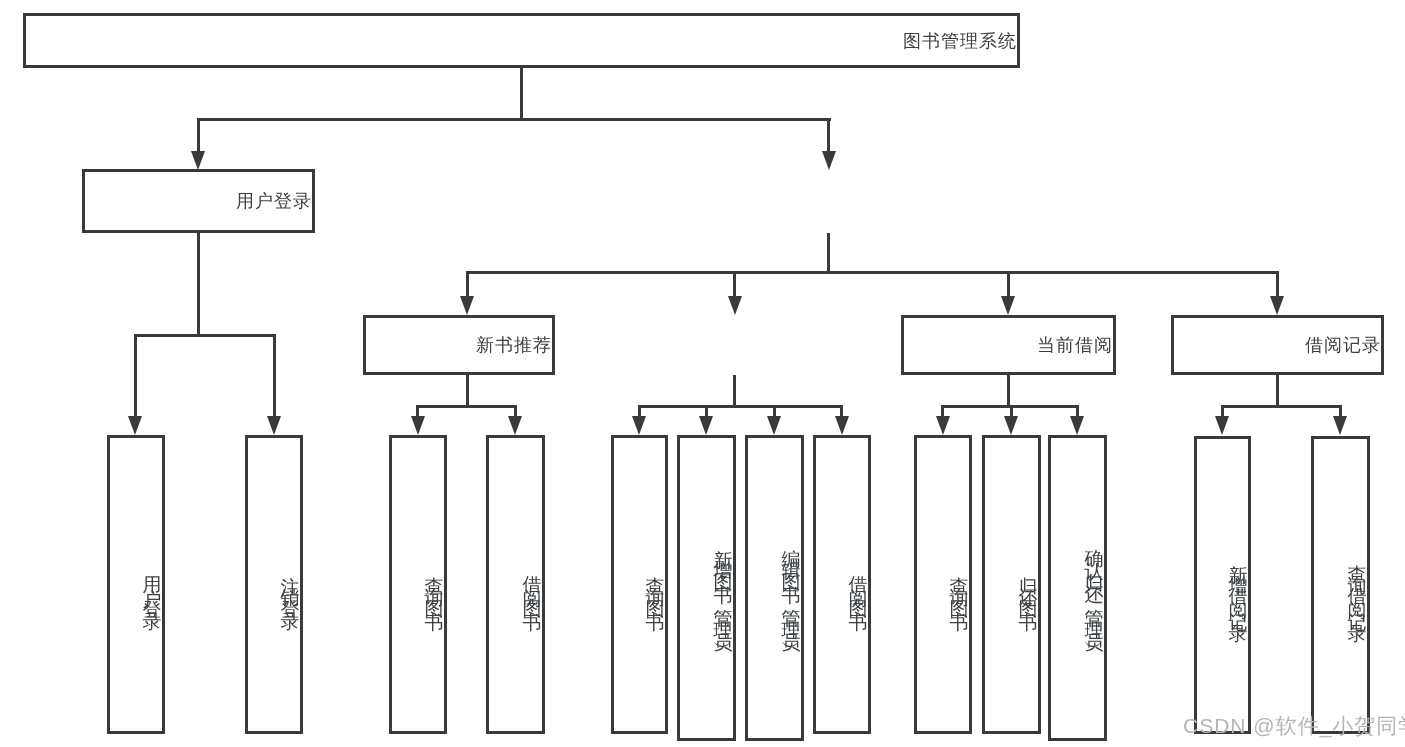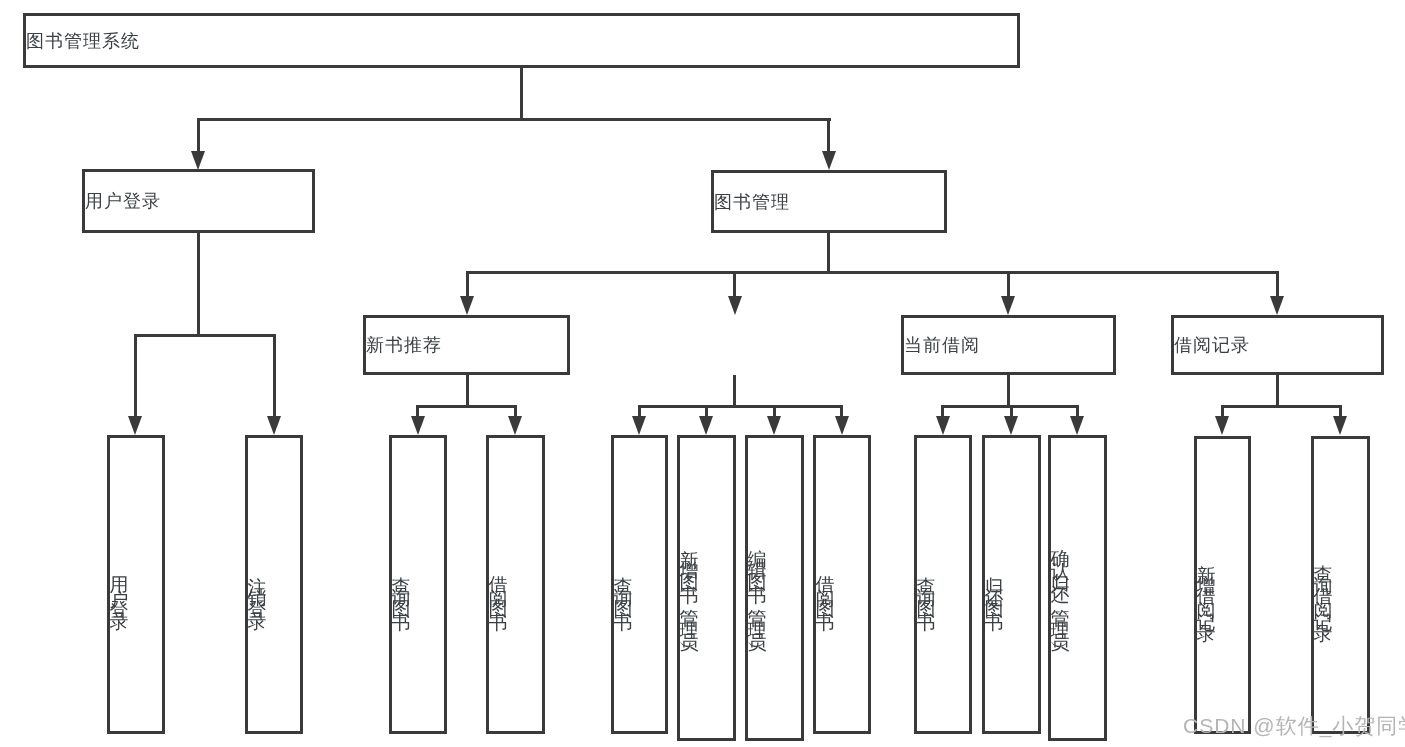--- a/index.html
+++ b/index.html
@@ -15,21 +15,21 @@
     background:var(--bg);
     overflow:hidden;
     font-family:"Liberation Sans","DejaVu Sans",sans-serif;
     color:var(--text);
   }
   .box{
     position:absolute;
     box-sizing:border-box;
     border:3px solid var(--line);
     background:#fff;
-    display:flex;align-items:center;justify-content:flex-start;
+    display:flex;align-items:center;justify-content:flex-end;
   }
   .box.h{font-size:18px;letter-spacing:1px;font-weight:400;}
   .box.v .lbl{
     writing-mode:vertical-rl;
     text-orientation:mixed;
     font-size:19px;
     line-height:1;
     letter-spacing:12px;
     white-space:nowrap;
   }
@@ -63,43 +63,40 @@
   <div class="vline" style="left:520px;top:68px;height:53px"></div>
   <div class="hline" style="left:197px;top:118px;width:634px"></div>
   <div class="vline" style="left:197px;top:118px;height:36px"></div>
   <div class="arrow" style="left:191px;top:151px"></div>
   <div class="vline" style="left:827px;top:118px;height:36px"></div>
   <div class="arrow" style="left:822px;top:151px"></div>
 
   <div class="box h" style="left:82px;top:169px;width:233px;height:64px">
     <span class="lbl">用户登录</span>
   </div>
-  <div class="box h" style="left:711px;top:170px;width:236px;height:63px">
-    <span class="lbl">图书管理</span>
-  </div>
 
   <div class="vline" style="left:197px;top:233px;height:104px"></div>
   <div class="hline" style="left:134px;top:334px;width:142px"></div>
   <div class="vline" style="left:134px;top:334px;height:84px"></div>
   <div class="arrow" style="left:128px;top:416px"></div>
   <div class="vline" style="left:273px;top:334px;height:84px"></div>
   <div class="arrow" style="left:267px;top:416px"></div>
 
   <div class="vline" style="left:827px;top:233px;height:41px"></div>
   <div class="hline" style="left:466px;top:271px;width:813px"></div>
   <div class="vline" style="left:466px;top:271px;height:28px"></div>
   <div class="arrow" style="left:460px;top:296px"></div>
   <div class="vline" style="left:733px;top:271px;height:28px"></div>
   <div class="arrow" style="left:728px;top:296px"></div>
   <div class="vline" style="left:1007px;top:271px;height:28px"></div>
   <div class="arrow" style="left:1001px;top:296px"></div>
   <div class="vline" style="left:1276px;top:271px;height:28px"></div>
   <div class="arrow" style="left:1270px;top:296px"></div>
 
-  <div class="box h" style="left:363px;top:315px;width:207px;height:60px">
+  <div class="box h" style="left:363px;top:315px;width:192px;height:60px">
     <span class="lbl">新书推荐</span>
   </div>
   <div class="box h" style="left:1171px;top:315px;width:213px;height:60px">
     <span class="lbl">借阅记录</span>
   </div>
   <div class="box h" style="left:901px;top:315px;width:215px;height:60px">
     <span class="lbl">当前借阅</span>
   </div>
 
   <div class="vline" style="left:466px;top:375px;height:33px"></div>

